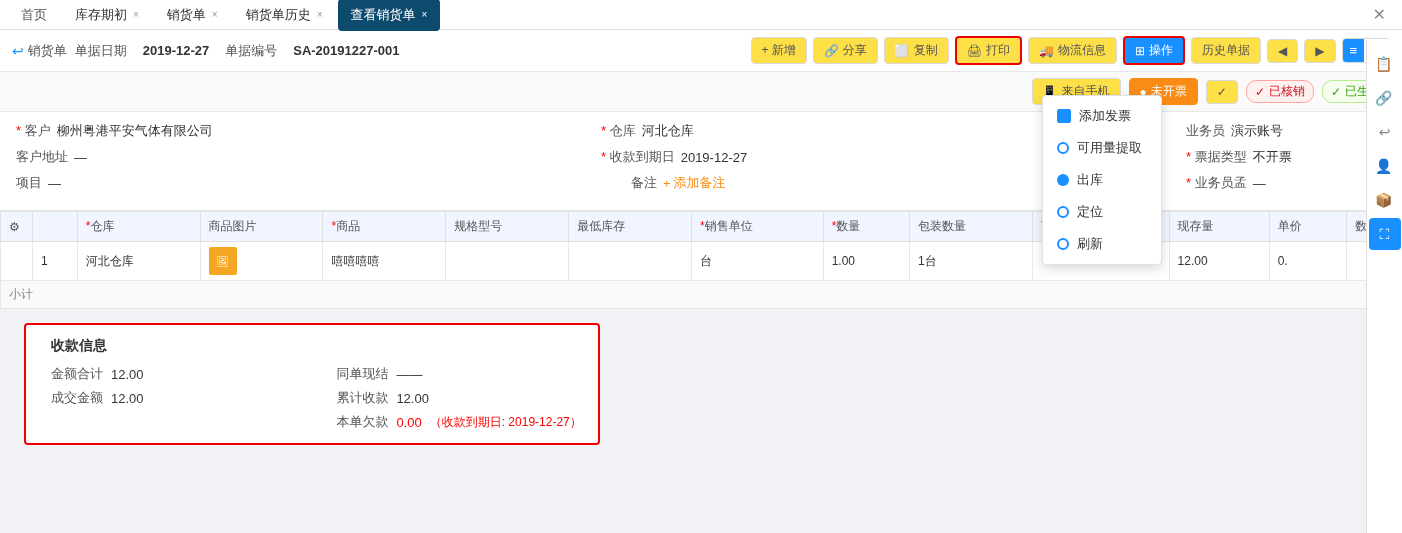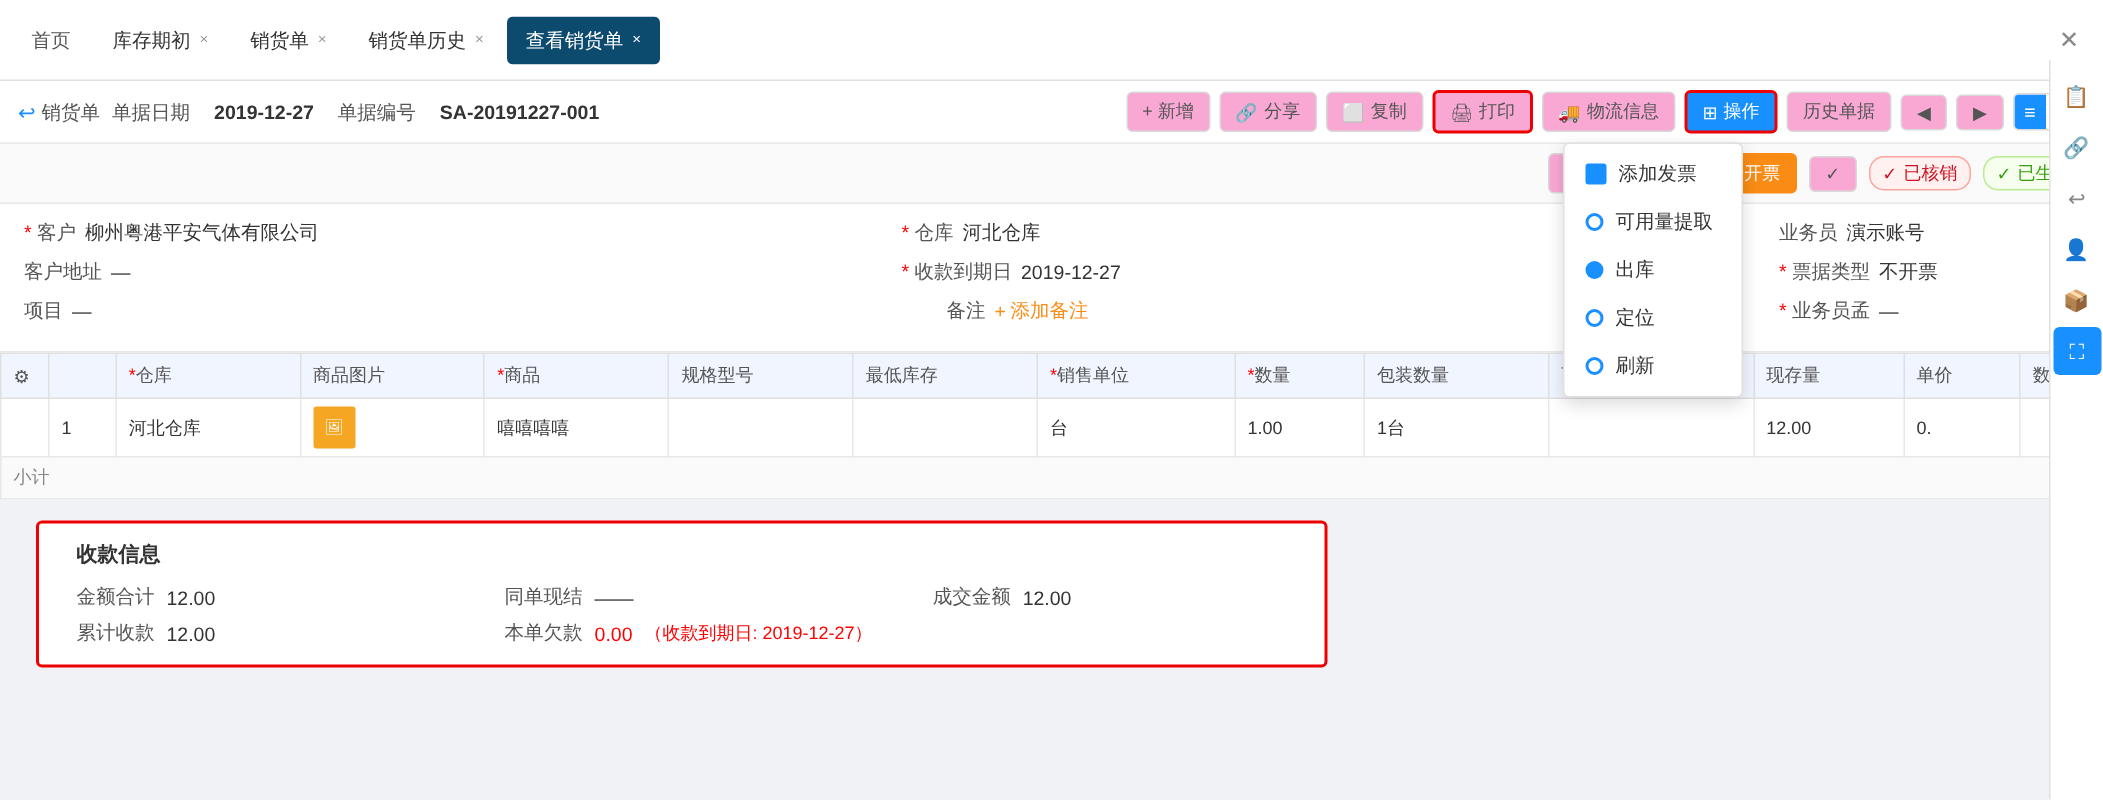--- a/index.html
+++ b/index.html
@@ -2,21 +2,21 @@
 <html><head>
   <meta charset="utf-8">
   <style>
     * { box-sizing: border-box; margin: 0; padding: 0; }
     body { font-family: "Microsoft YaHei", Arial, sans-serif; font-size: 13px; background: #f0f2f5; color: #333; }
 
     
     .tabs-bar {
       display: flex; align-items: center; background: #fff;
       border-bottom: 1px solid #e0e0e0; padding: 0 8px;
-      height: 54px; gap: 2px;
+      height: 30px; gap: 2px;
     }
     .tab-item {
       display: flex; align-items: center; padding: 0 12px; height: 32px;
       border-radius: 4px 4px 0 0; cursor: pointer; font-size: 13px;
       gap: 6px; border: 1px solid transparent; position: relative;
     }
     .tab-item .tab-close {
       font-size: 10px; color: #999; cursor: pointer;
     }
     .tab-item.highlight {
@@ -35,21 +35,21 @@
       color: #555; font-size: 13px;
     }
     .doc-info { display: flex; align-items: center; gap: 16px; font-size: 13px; color: #333; flex: 1; }
     .doc-info span { color: #555; }
     .doc-info strong { color: #333; }
 
     .toolbar-actions { display: flex; align-items: center; gap: 6px; margin-left: auto; }
     .btn {
       display: flex; align-items: center; gap: 4px;
       padding: 4px 10px; border-radius: 4px; cursor: pointer;
-      font-size: 12px; border: 1px solid #d9d9d9; background: #f9a8d4;
+      font-size: 12px; border: 1px solid #d9d9d9; background: #fde047;
       color: #555; white-space: nowrap;
     }
     .btn-active { background: #1890ff; color: #fff; border-color: #1890ff; }
 
     
     .form-area {
       background: #fff; padding: 10px 16px; border-bottom: 1px solid #e8e8e8;
     }
     .form-row { display: flex; align-items: center; gap: 8px; margin-bottom: 8px; flex-wrap: wrap; }
     .form-field { display: flex; align-items: center; gap: 6px; min-width: 200px; }
@@ -79,21 +79,21 @@
     .gear-col { width: 32px; text-align: center; }
     .product-img { width: 28px; height: 28px; background: #f5a623; border-radius: 2px; display: flex; align-items: center; justify-content: center; }
 
     
     .summary-panel {
       background: #fff; border: 2px solid #e00; border-radius: 4px;
       margin: 8px 12px; padding: 12px 16px; display: inline-block;
       min-width: 500px;
     }
     .summary-title { font-weight: bold; font-size: 14px; margin-bottom: 10px; color: #333; }
-    .summary-grid { display: grid; grid-template-columns: 1fr 1fr 1fr; gap: 6px 40px; }
+    .summary-grid { display: grid; grid-template-columns: 1fr 1fr; gap: 6px 40px; }
     .summary-row { display: flex; align-items: center; gap: 8px; }
     .summary-label { color: #555; font-size: 13px; white-space: nowrap; }
     .summary-value { color: #333; font-size: 13px; }
     .summary-value.red { color: #f00; }
 
     
     .dropdown-menu {
       position: absolute; background: #fff; border: 1px solid #e0e0e0;
       border-radius: 4px; box-shadow: 0 4px 12px rgba(0,0,0,0.15);
       z-index: 100; min-width: 120px; padding: 4px 0;

